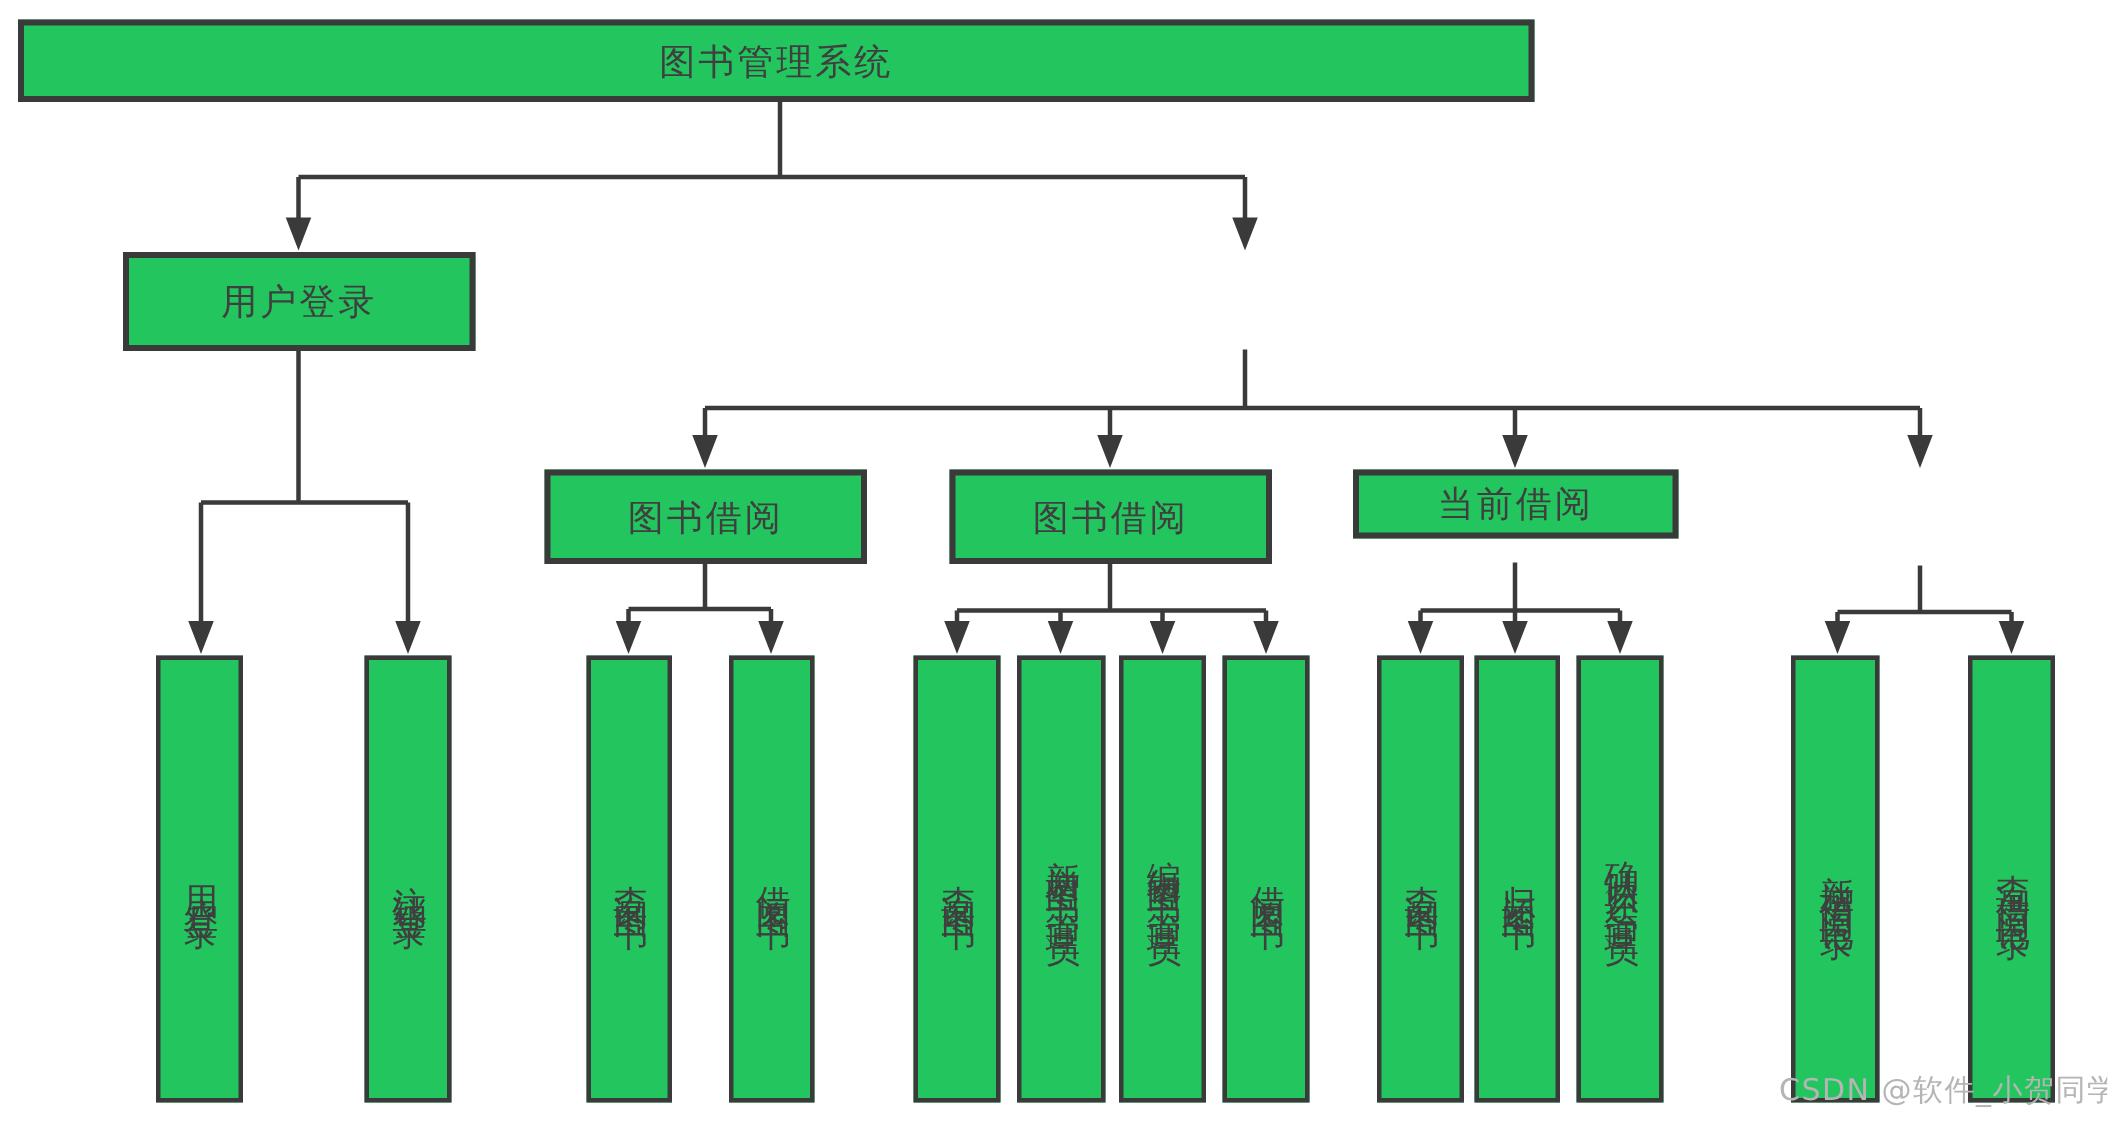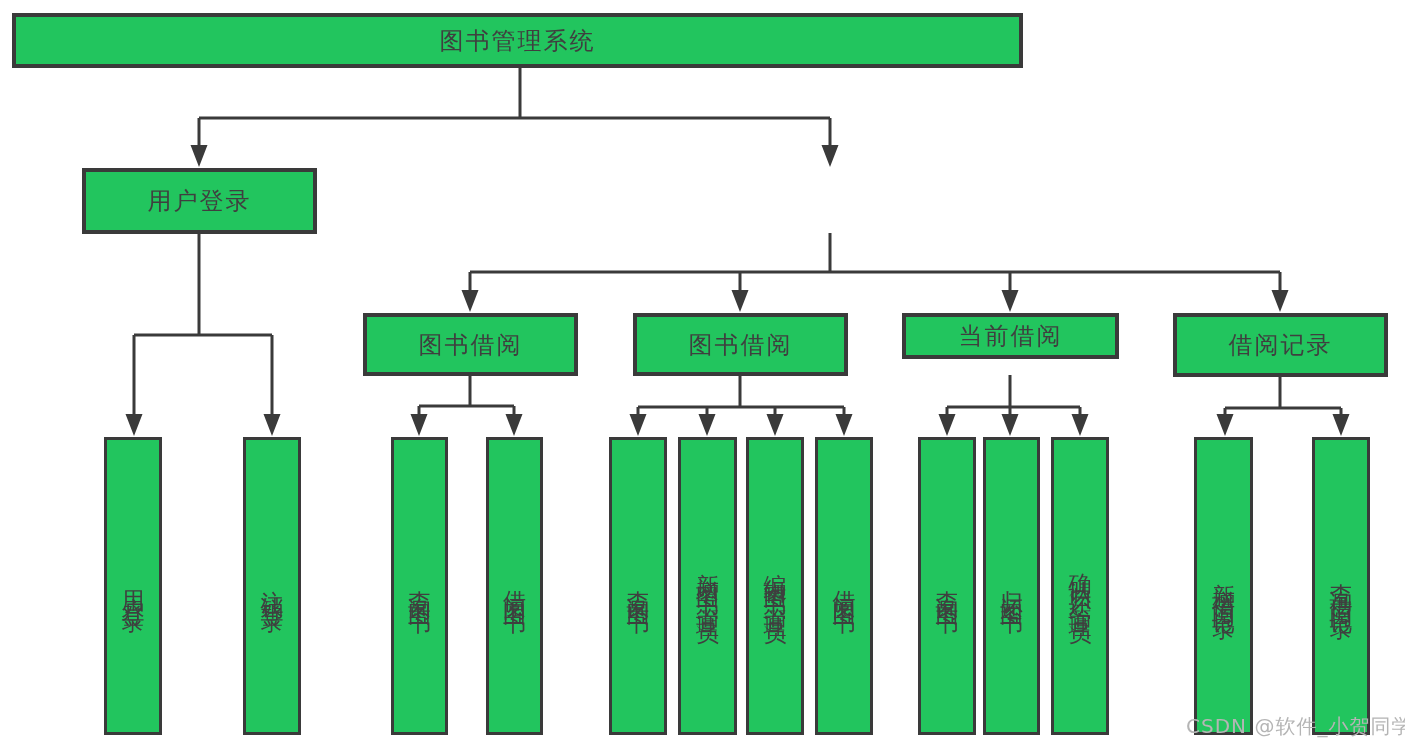--- a/index.html
+++ b/index.html
@@ -106,23 +106,20 @@
 
   <div class="box h" style="left:363px;top:313px;width:215px;height:63px">
     <span>图书借阅</span>
   </div>
   <div class="box h" style="left:633px;top:313px;width:215px;height:63px">
     <span>图书借阅</span>
   </div>
   <div class="box h" style="left:902px;top:313px;width:217px;height:46px">
     <span>当前借阅</span>
   </div>
-  <div class="box h" style="left:1173px;top:313px;width:215px;height:64px">
-    <span>借阅记录</span>
-  </div>
 
   <div class="box leaf" style="left:104px;top:437px;width:58px;height:298px">
     <span>用户登录</span>
   </div>
   <div class="box leaf" style="left:243px;top:437px;width:58px;height:298px">
     <span>注销登录</span>
   </div>
 
   <div class="box leaf" style="left:391px;top:437px;width:57px;height:298px">
     <span>查询图书</span>

